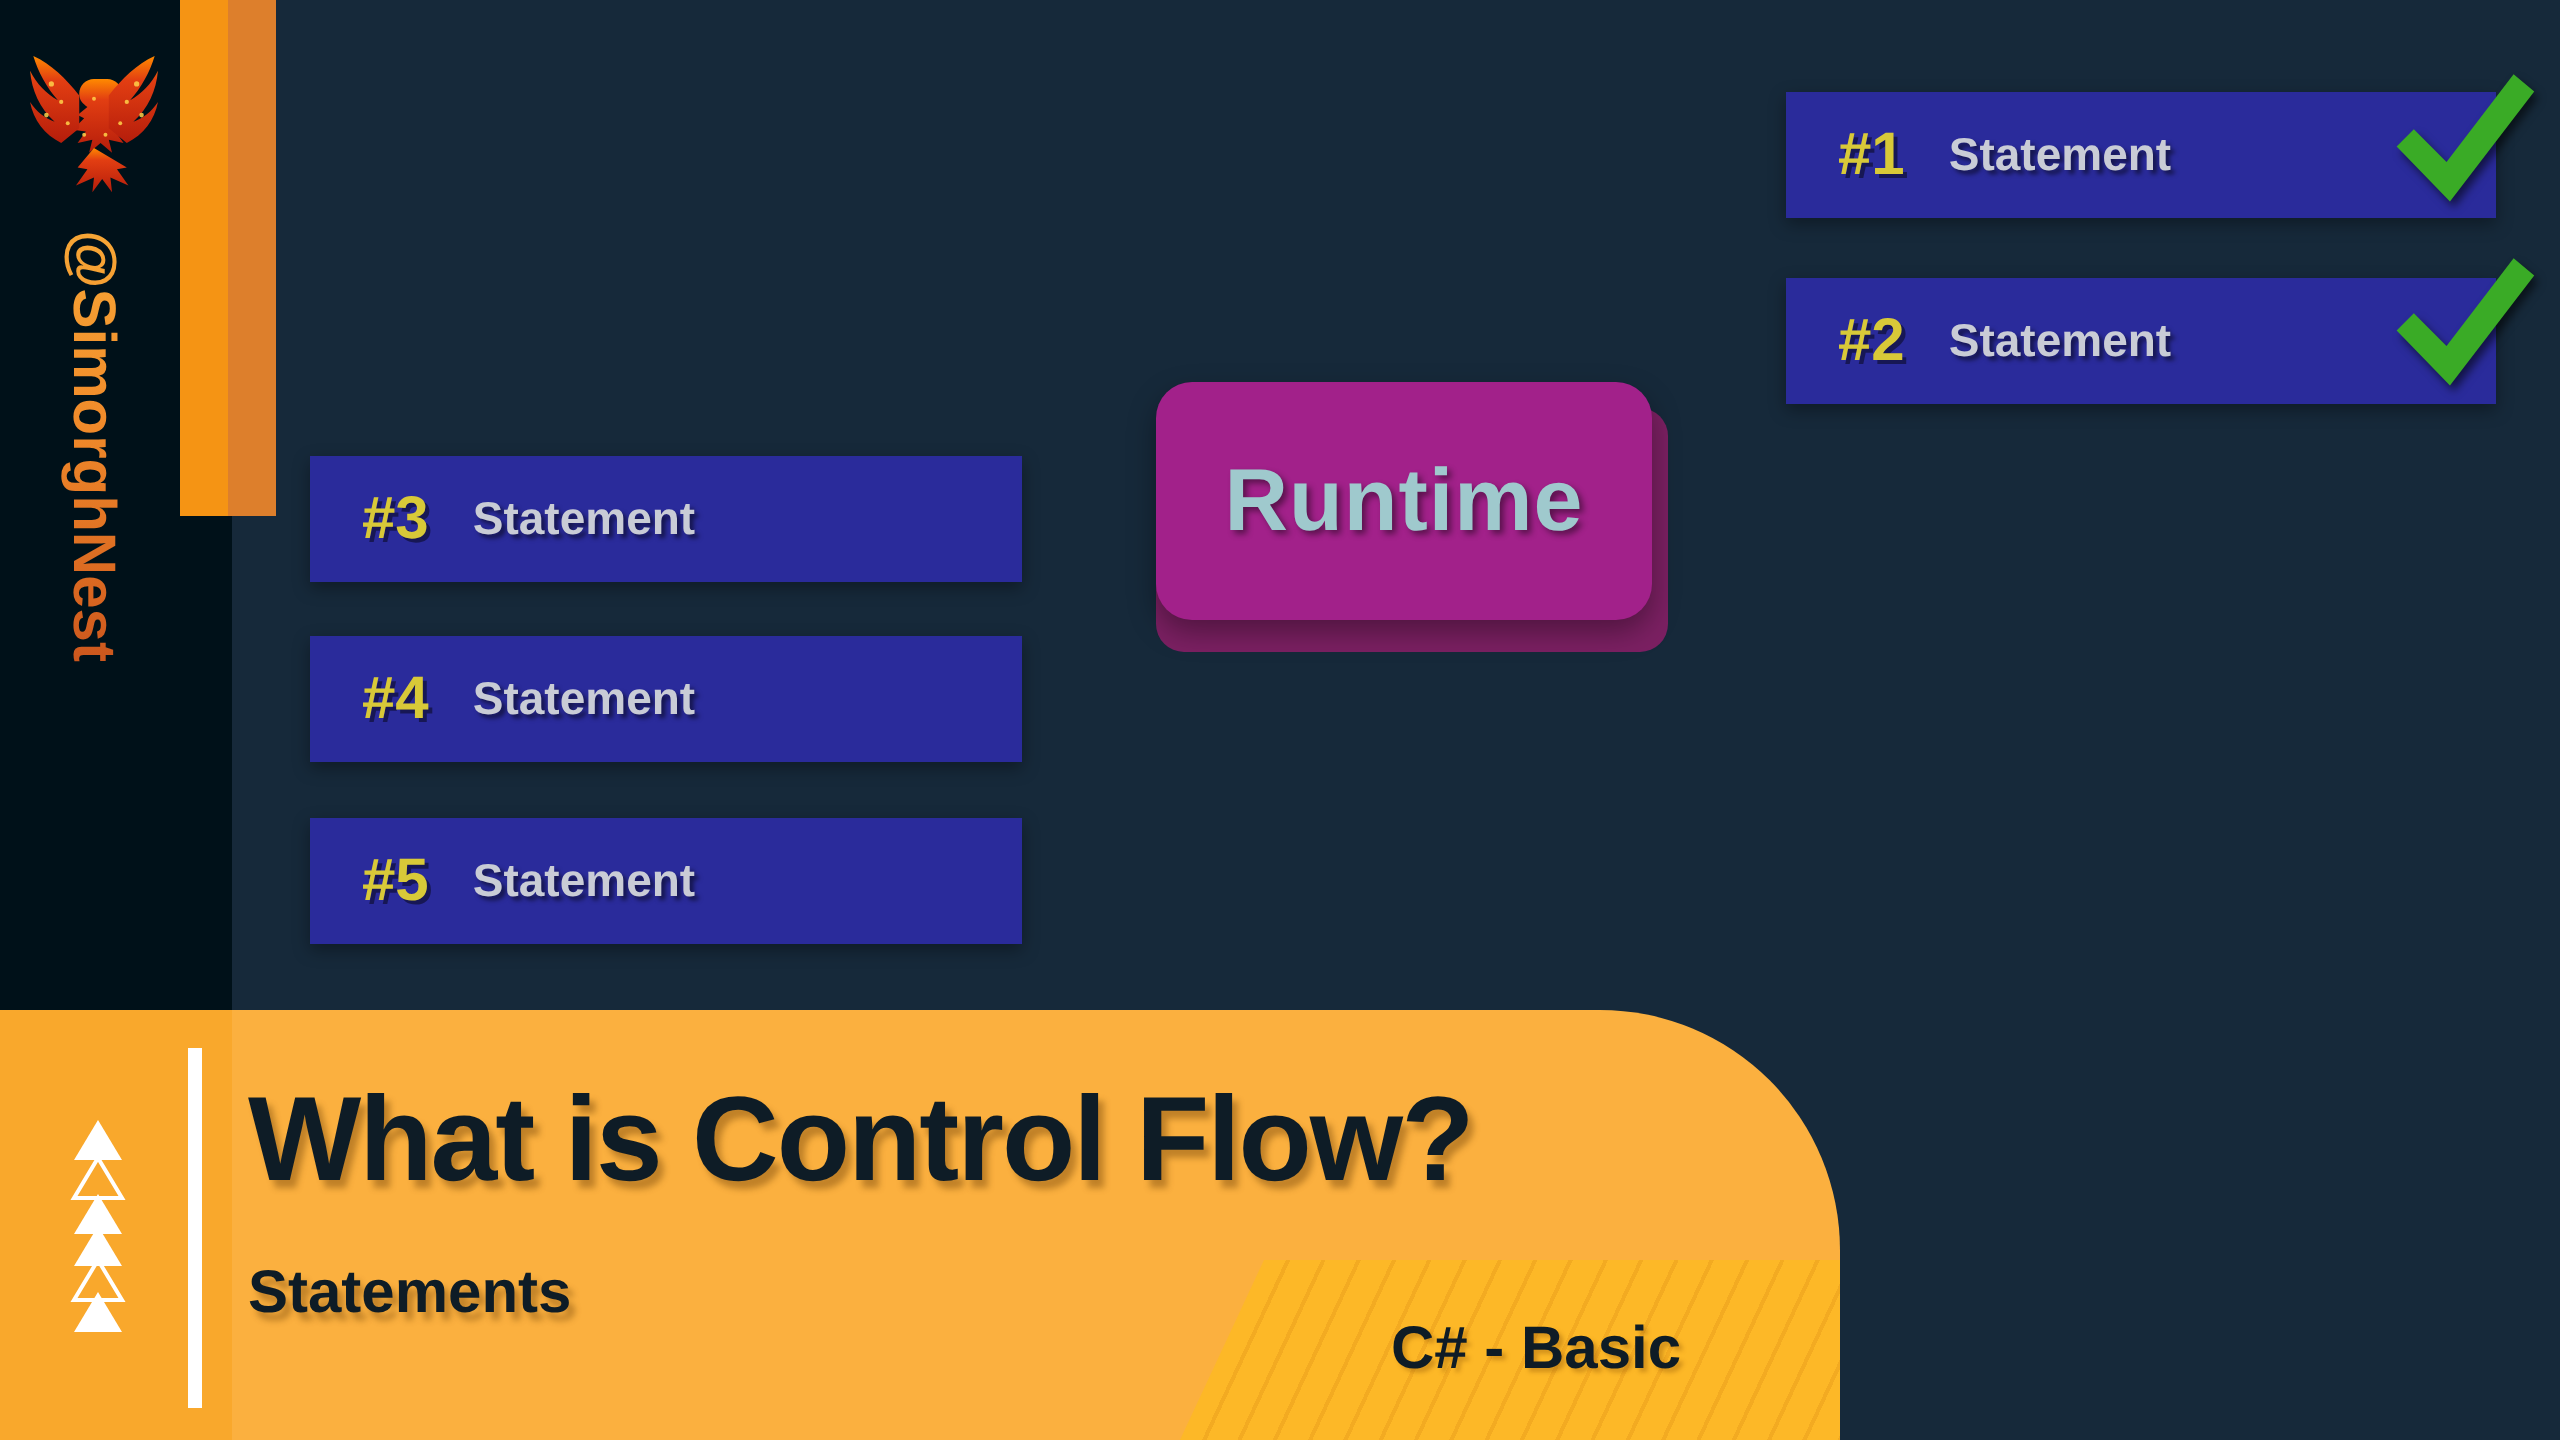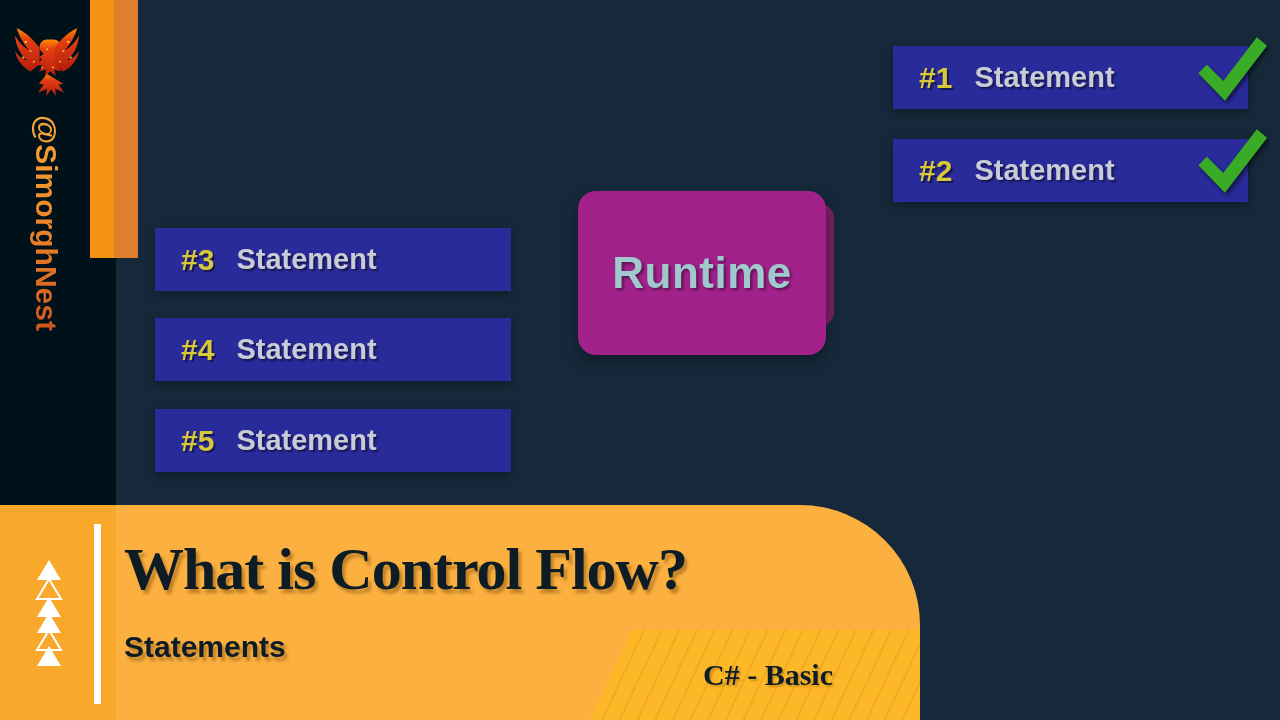--- a/index.html
+++ b/index.html
@@ -70,21 +70,21 @@
   }
   .stmt .num {
     color:#d8c938;
     font-size:30px;
     font-weight:bold;
     text-shadow:2px 2px 0 rgba(0,0,0,.45);
     margin-right:22px;
   }
   .stmt .lbl {
     color:#c9ccd6;
-    font-size:29px;
+    font-size:23px;
     font-weight:bold;
     text-shadow:2px 2px 2px rgba(0,0,0,.5);
     text-align:center;
   }
 
   .stmt.right { left:893px; width:355px; height:63px; padding-left:26px; }
   .stmt.r1 { top:46px; }
   .stmt.r2 { top:139px; }
 
   .stmt.left { left:155px; width:356px; height:63px; padding-left:26px; }
@@ -106,21 +106,21 @@
     position:absolute;
     left:578px; top:204px;
     width:256px; height:122px;
     background:#8d1e6a;
     border-radius:14px;
     opacity:.85;
   }
   .runtime {
     position:absolute;
     left:578px; top:191px;
-    width:248px; height:164px;
+    width:248px; height:119px;
     background:#a2218a;
     border-radius:18px;
     display:flex; align-items:center; justify-content:center;
     box-shadow:0 6px 14px rgba(0,0,0,.35);
   }
   .runtime span {
     font-size:44px;
     font-weight:bold;
     color:#9fc9cd;
     text-shadow:2px 2px 3px rgba(0,0,0,.45);
@@ -154,21 +154,20 @@
   }
   .title {
     position:absolute;
     left:124px; top:535px;
     font-size:60px;
     font-weight:bold;
     color:#0e1c26;
     text-shadow:3px 4px 3px rgba(120,70,10,.45);
     letter-spacing:-1px;
     white-space:nowrap;
-    font-family:Liberation Serif, serif;
   }
   .subtitle {
     position:absolute;
     left:124px; top:630px;
     font-size:30px;
     font-weight:bold;
     color:#0e1c26;
     text-shadow:3px 4px 3px rgba(120,70,10,.45);
     white-space:nowrap;
   }
@@ -190,21 +189,20 @@
     align-items:center;
     justify-content:center;
     overflow:hidden;
   }
   .tag-strip span {
     font-size:30px;
     font-weight:bold;
     color:#0e1c26;
     text-shadow:2px 2px 2px rgba(150,90,10,.4);
     padding-left:26px;
-    font-family:Liberation Serif, serif;
   }
 </style>
 </head>
 <body>
 
 <div id="stage">
 
   <div class="brand-col">
     <div class="phoenix">
       <svg viewBox="0 0 100 110" width="82" height="92" aria-hidden="true">

